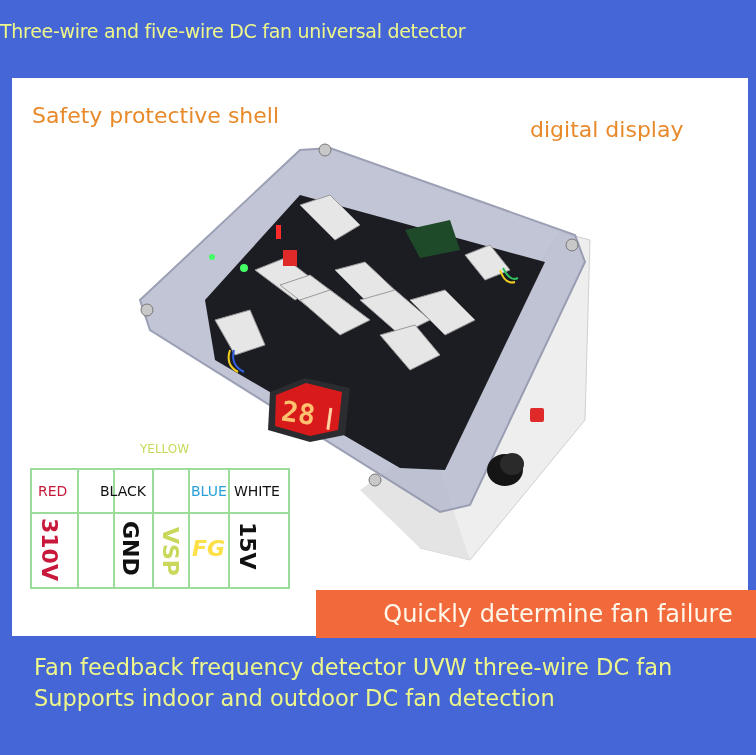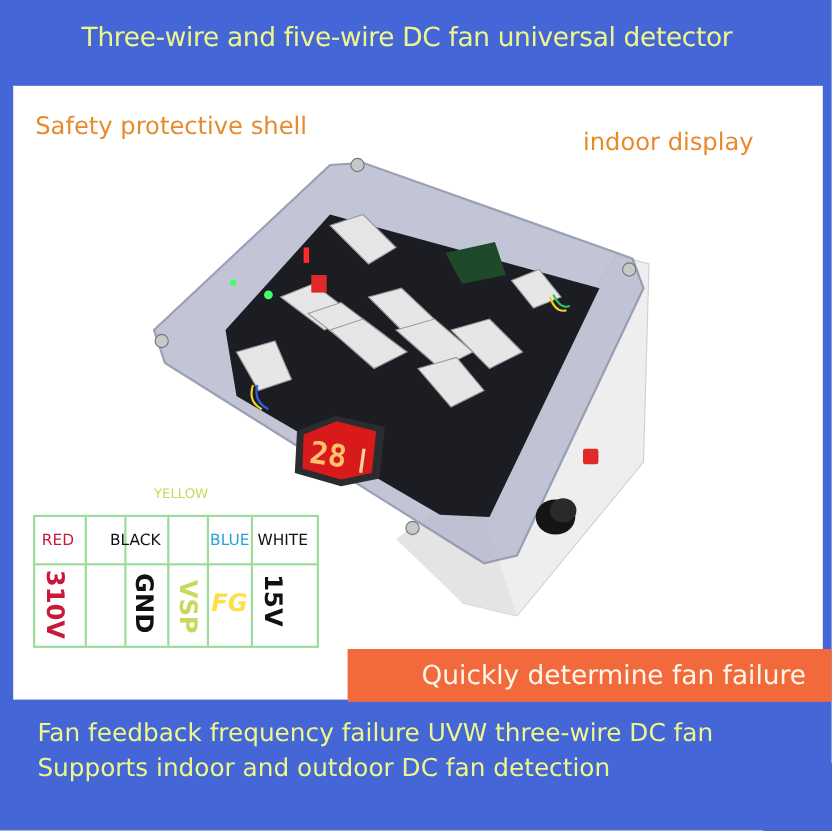--- a/index.html
+++ b/index.html
@@ -2,22 +2,22 @@
 <html><head>
 <meta charset="utf-8">
 <style>
   html, body { margin:0; padding:0; }
   body {
     width:756px; height:755px; position:relative; overflow:hidden;
     background:#4466d6;
     font-family:"DejaVu Sans", "Liberation Sans", sans-serif;
   }
   .title {
-    position:absolute; left:0; top:20px; width:740px; text-align:center;
-    color:#eef78a; font-size:24px; letter-spacing:-0.3px; white-space:nowrap;
+    position:absolute; left:0; top:20px; width:740px; text-align:left;
+    color:#eef78a; font-size:19px; letter-spacing:-0.3px; white-space:nowrap;
   }
   .panel {
     position:absolute; left:12px; top:78px; width:736px; height:558px;
     background:#ffffff;
   }
   .callout {
     position:absolute; color:#e8892a; font-size:22px; white-space:nowrap;
   }
   .callout.shell { left:32px; top:103px; }
   .callout.display { left:530px; top:117px; }
@@ -52,21 +52,21 @@
   }
 </style>
 </head>
 <body>
 
 <div class="title">Three-wire and five-wire DC fan universal detector</div>
 
 <div class="panel"></div>
 
 <div class="callout shell">Safety protective shell</div>
-<div class="callout display">indoor display</div>
+<div class="callout display">digital display</div>
 
 <svg class="device" viewBox="0 0 756 755" xmlns="http://www.w3.org/2000/svg">
 
   <polygon points="430,440 560,232 590,240 585,420 470,560 420,548" fill="#eeeeee" stroke="#cfcfcf"></polygon>
   <polygon points="430,440 470,560 420,548 360,490" fill="#e4e4e4"></polygon>
 
   <polygon points="140,300 300,150 330,148 575,235 585,262 470,505 440,512 150,330" fill="#b8bcd0" stroke="#8a90a8" stroke-width="2" opacity="0.85"></polygon>
 
   <polygon points="205,300 300,195 545,262 445,470 400,468 215,360" fill="#1b1d22"></polygon>
 
@@ -129,15 +129,15 @@
 
 <div class="vtext" style="left:38px; top:518px; color:#c8193c;">310V</div>
 <div class="vtext" style="left:119px; top:521px; color:#111111;">GND</div>
 <div class="vtext" style="left:159px; top:527px; color:#c9d85a;">VSP</div>
 <div class="wlabel" style="left:192px; top:536px; color:#fde047; font-size:22px; font-weight:bold;font-style:italic;">FG</div>
 <div class="vtext" style="left:236px; top:522px; color:#111111;">15V</div>
 
 <div class="banner">Quickly determine fan failure</div>
 
 <div class="desc">
-  <div>Fan feedback frequency failure UVW three-wire DC fan</div>
+  <div>Fan feedback frequency detector UVW three-wire DC fan</div>
   <div>Supports indoor and outdoor DC fan detection</div>
 </div>
 
 </body></html>

